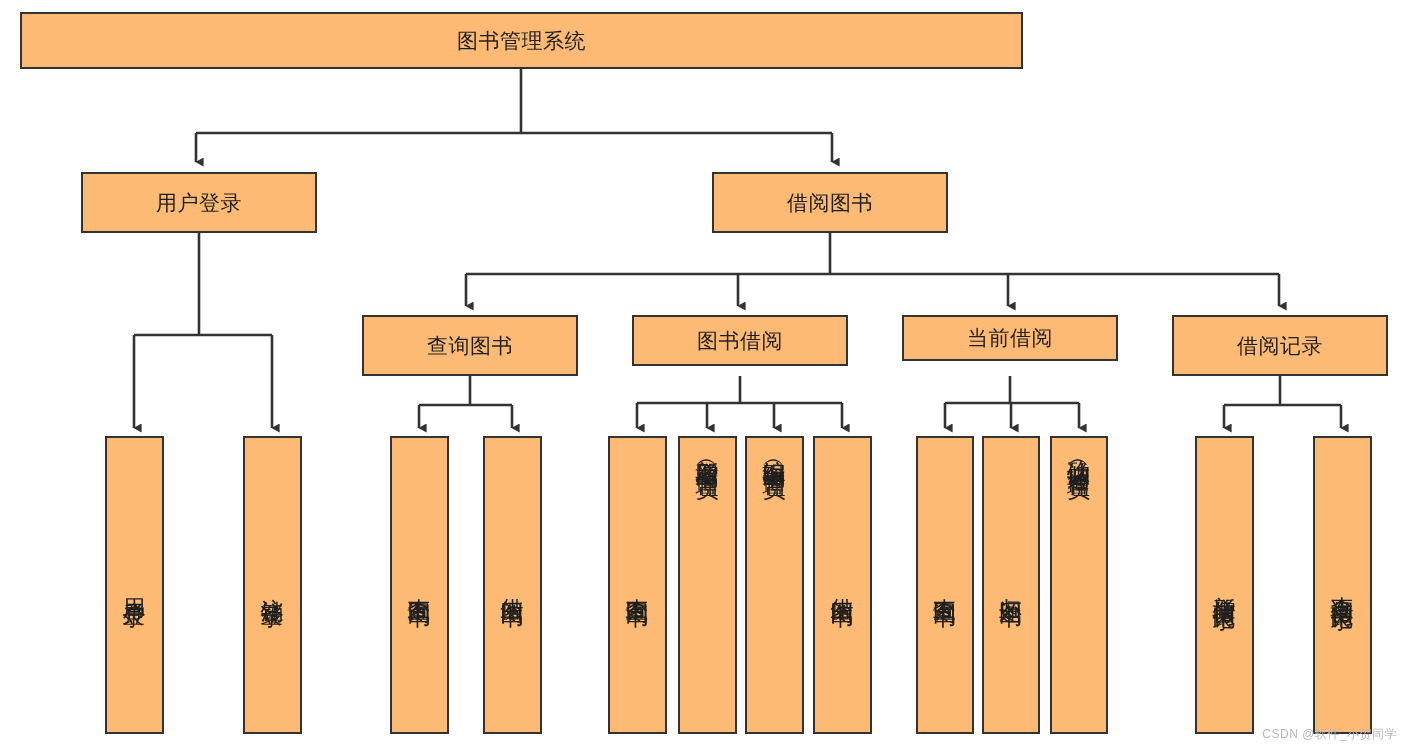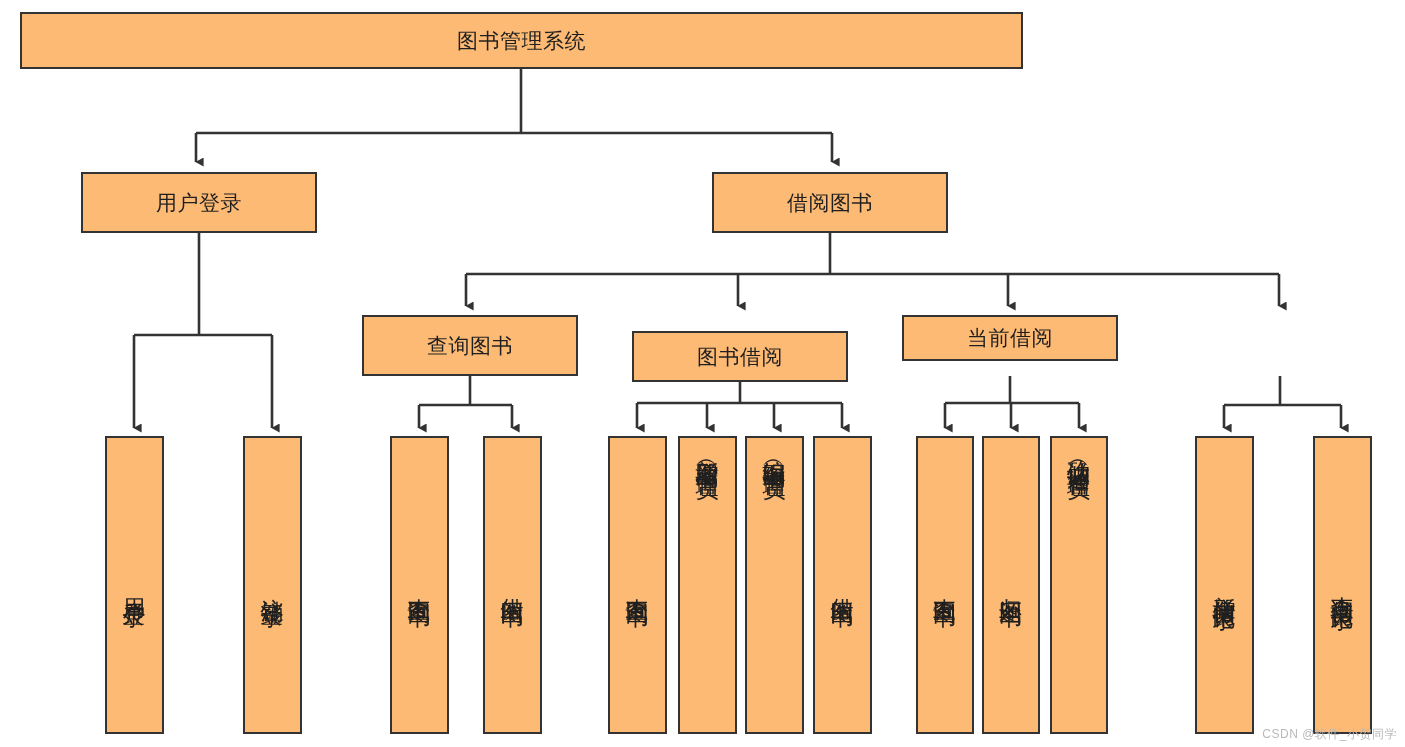--- a/index.html
+++ b/index.html
@@ -138,26 +138,29 @@
   <div class="node horiz" style="left:81px; top:172px; width:236px; height:61px;">
     <span class="label">用户登录</span>
   </div>
   <div class="node horiz" style="left:712px; top:172px; width:236px; height:61px;">
     <span class="label">借阅图书</span>
   </div>
 
   <div class="node horiz" style="left:362px; top:315px; width:216px; height:61px;">
     <span class="label">查询图书</span>
   </div>
-  <div class="node horiz" style="left:632px; top:315px; width:216px; height:51px;margin-top:16px;">
+  <div class="node horiz" style="left:632px; top:315px; width:216px; height:51px;">
     <span class="label">图书借阅</span>
   </div>
   <div class="node horiz" style="left:902px; top:315px; width:216px; height:46px;">
     <span class="label">当前借阅</span>
   </div>
+  <div class="node horiz" style="left:1172px; top:315px; width:216px; height:61px;">
+    <span class="label">借阅记录</span>
+  </div>
 
   <div class="node vert vcenter" style="left:105px; top:436px; width:59px; height:298px;">
     <span class="label">用户登录</span>
   </div>
   <div class="node vert vcenter" style="left:243px; top:436px; width:59px; height:298px;">
     <span class="label">注销登录</span>
   </div>
 
   <div class="node vert vcenter" style="left:390px; top:436px; width:59px; height:298px;">
     <span class="label">查询图书</span>

